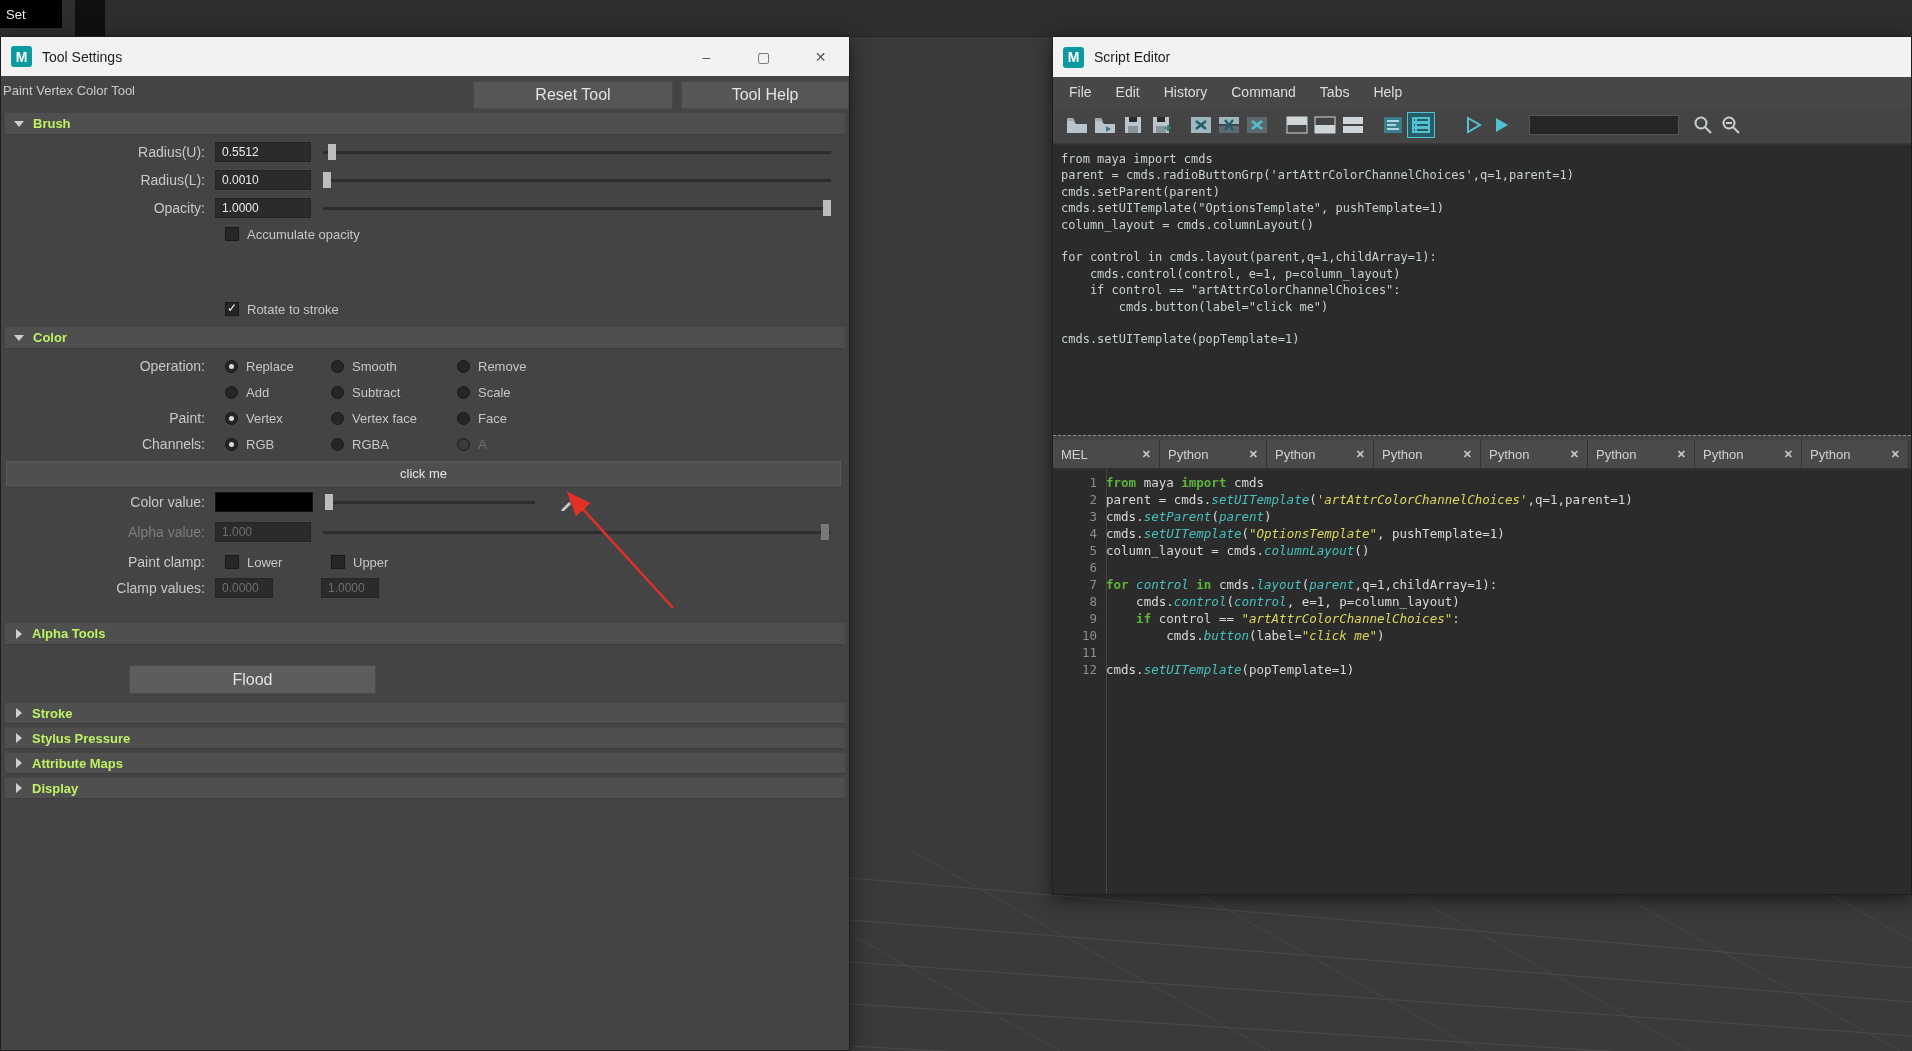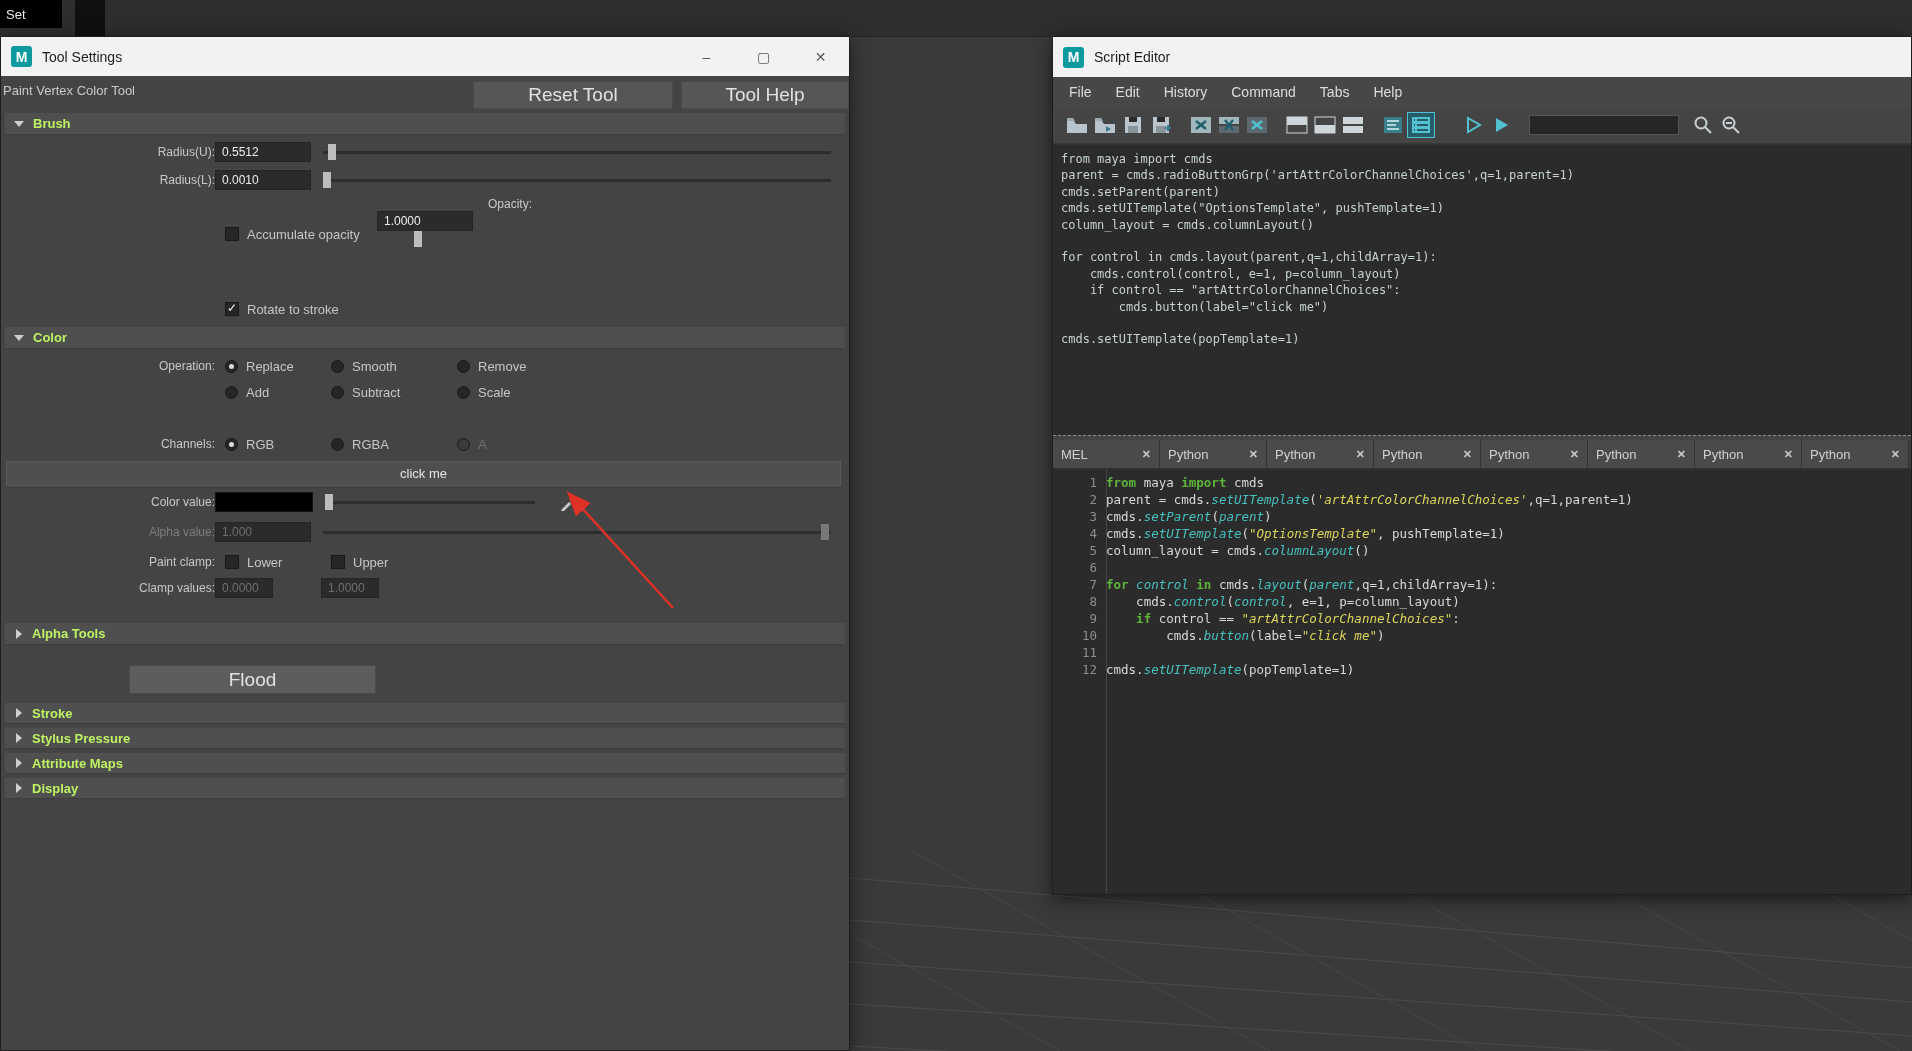--- a/index.html
+++ b/index.html
@@ -18,42 +18,42 @@
   .window{position:absolute;background:#444;border:1px solid #1f1f1f;box-sizing:border-box;box-shadow:0 4px 18px rgba(0,0,0,.55);}
   .titlebar{height:39px;background:#f2f2f2;display:flex;align-items:center;padding-left:10px;position:relative;flex:none;}
   .maya-icon{width:21px;height:21px;background:#0d9a9e;border-radius:3px;color:#fff;font-weight:bold;font-size:14px;display:flex;align-items:center;justify-content:center;flex:none;}
   .titlebar-title{margin-left:10px;font-size:14px;color:#1d1d1d;}
   .win-controls{position:absolute;right:0;top:0;height:100%;display:flex;}
   .win-btn{width:57px;height:100%;display:flex;align-items:center;justify-content:center;color:#5a5a5a;font-size:14px;}
 
   
   .ts-window{left:0;top:36px;width:850px;height:1015px;}
   .ts-row{position:absolute;left:0;right:0;display:flex;align-items:center;}
-  .row-label{width:214px;text-align:right;color:#c8c8c8;font-size:12px;box-sizing:border-box;flex:none;}
+  .row-label{width:214px;text-align:right;padding-right:10px;color:#c8c8c8;font-size:14px;box-sizing:border-box;flex:none;}
   .row-label.dim{color:#7d7d7d;}
   .field{width:96px;height:20px;background:#2b2b2b;color:#eee;font-size:12px;padding:0 6px;display:flex;align-items:center;flex:none;box-sizing:border-box;border:1px solid #242424;}
   .field.dim{color:#6f6f6f;}
   .field.small{width:58px;}
   .slider{flex:1;margin:0 18px 0 12px;position:relative;height:16px;}
   .slider.short{flex:none;width:210px;}
   .slider .track{position:absolute;left:0;right:0;top:7px;height:3px;background:#2d2d2d;}
   .slider .handle{position:absolute;top:0;width:8px;height:16px;background:#bdbdbd;}
   .slider.dim .handle{background:#787878;}
   .sec{position:absolute;left:4px;right:4px;height:21px;background:#4f4f4f;display:flex;align-items:center;color:#bef264;font-weight:bold;font-size:13px;border-bottom:1px solid #3c3c3c;}
   .tri-down{width:0;height:0;margin:0 9px 0 9px;border-left:5px solid transparent;border-right:5px solid transparent;border-top:6px solid #cfcfcf;}
   .tri-right{width:0;height:0;margin:0 10px 0 11px;border-top:5px solid transparent;border-bottom:5px solid transparent;border-left:6px solid #cfcfcf;}
   .cb{width:14px;height:14px;background:#262626;border:1px solid #191919;position:relative;flex:none;box-sizing:border-box;}
   .cb.checked::after{content:"\2713";color:#eee;position:absolute;font-size:12px;left:1px;top:-2px;}
   .radio{width:13px;height:13px;border-radius:50%;background:#262626;border:1px solid #191919;position:relative;flex:none;box-sizing:border-box;}
   .radio.sel::after{content:"";position:absolute;left:3px;top:3px;right:3px;bottom:3px;border-radius:50%;background:#dadada;}
   .opt{position:absolute;display:flex;align-items:center;gap:8px;height:100%;}
   .opt-label{font-size:13px;color:#c6c6c6;white-space:nowrap;}
   .opt-label.dim{color:#707070;}
   .col1{left:224px}.col2{left:330px}.col3{left:456px}
-  .ts-btn{background:#565656;color:#e2e2e2;font-size:19px;display:flex;align-items:center;justify-content:center;position:absolute;border:1px solid #4a4a4a;box-sizing:border-box;}
+  .ts-btn{background:#565656;color:#e2e2e2;font-size:16px;display:flex;align-items:center;justify-content:center;position:absolute;border:1px solid #4a4a4a;box-sizing:border-box;}
   .clickme{position:absolute;left:5px;right:8px;background:#4f4f4f;color:#e4e4e4;font-size:13px;display:flex;align-items:center;justify-content:center;border:1px solid #5a5a5a;box-sizing:border-box;}
   .toolname{position:absolute;left:2px;top:46px;font-size:13px;color:#c9c9c9;}
   .swatch{width:96px;height:18px;background:#000;border:1px solid #141414;flex:none;}
   .profile-icons{position:absolute;left:224px;top:3px;display:flex;align-items:center;gap:9px;}
   .p-ic{width:38px;height:38px;border-radius:50%;flex:none;}
   .p-gauss{background:radial-gradient(circle,#0f2430 28%,#7fb7cc 42%,#123140 62%,#0c1c26 100%);}
   .p-soft{background:radial-gradient(circle,#e8f8ff 0%,#8ed3f0 48%,#39799c 100%);outline:2px solid #5bb8dc;outline-offset:2px;}
   .p-solid{background:radial-gradient(circle,#d7f1fc 0%,#9fd2e8 55%,#74aecb 100%);}
   .p-square{background:radial-gradient(circle,#d7f1fc 0%,#9fd2e8 55%,#74aecb 100%);border-radius:7px;}
   .p-sphere{background:conic-gradient(from 210deg,#2f9e3f,#9cc733 95deg,#e8d62f 160deg,#d23c2a 235deg,#2f9e3f 360deg);margin-left:2px;}
@@ -142,21 +142,21 @@
 
   <div class="ts-row" style="top:132px;height:22px;">
     <div class="row-label">Radius(L):</div>
     <div class="field">0.0010</div>
     <div class="slider">
       <div class="track"></div>
       <div class="handle" style="left:0;"></div>
     </div>
   </div>
 
-  <div class="ts-row" style="top:160px;height:22px;flex-direction:column;">
+  <div class="ts-row" style="top:160px;height:22px;">
     <div class="row-label">Opacity:</div>
     <div class="field">1.0000</div>
     <div class="slider">
       <div class="track"></div>
       <div class="handle" style="right:0;"></div>
     </div>
   </div>
 
   <div class="ts-row" style="top:187px;height:20px;">
     <span class="opt col1">
@@ -203,20 +203,35 @@
     <span class="opt col2">
       <span class="radio"></span>
       <span class="opt-label">Subtract</span>
     </span>
     <span class="opt col3">
       <span class="radio"></span>
       <span class="opt-label">Scale</span>
     </span>
   </div>
 
+  <div class="ts-row" style="top:370px;height:22px;">
+    <div class="row-label">Paint:</div>
+    <span class="opt col1">
+      <span class="radio sel"></span>
+      <span class="opt-label">Vertex</span>
+    </span>
+    <span class="opt col2">
+      <span class="radio"></span>
+      <span class="opt-label">Vertex face</span>
+    </span>
+    <span class="opt col3">
+      <span class="radio"></span>
+      <span class="opt-label">Face</span>
+    </span>
+  </div>
 
   <div class="ts-row" style="top:396px;height:22px;">
     <div class="row-label">Channels:</div>
     <span class="opt col1">
       <span class="radio sel"></span>
       <span class="opt-label">RGB</span>
     </span>
     <span class="opt col2">
       <span class="radio"></span>
       <span class="opt-label">RGBA</span>

